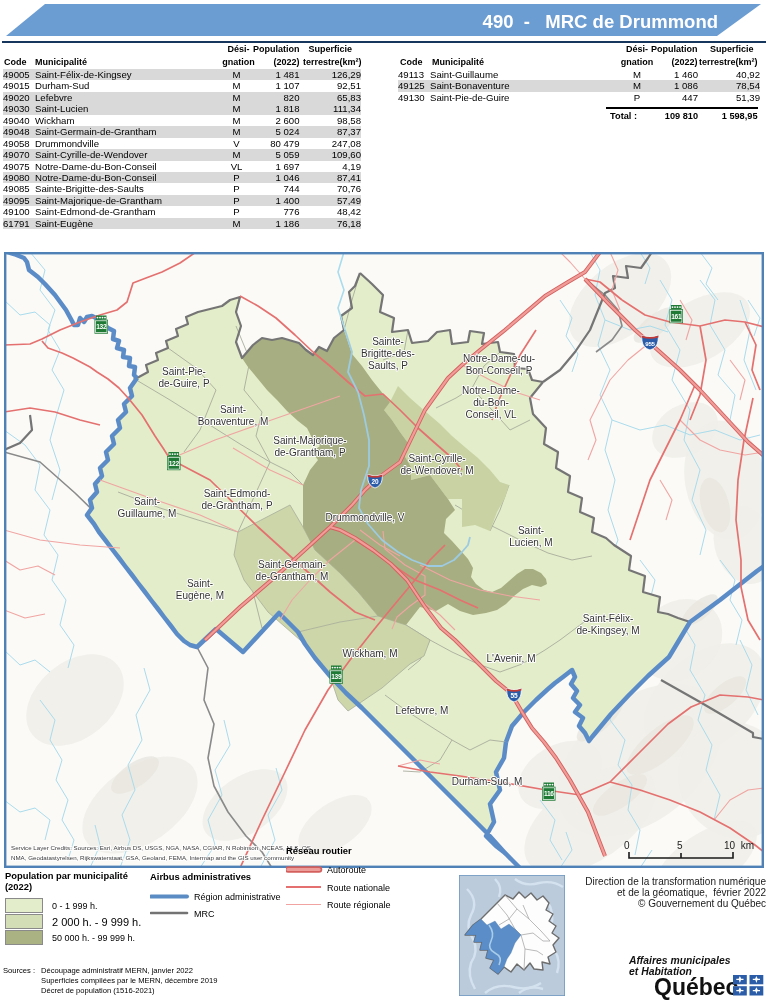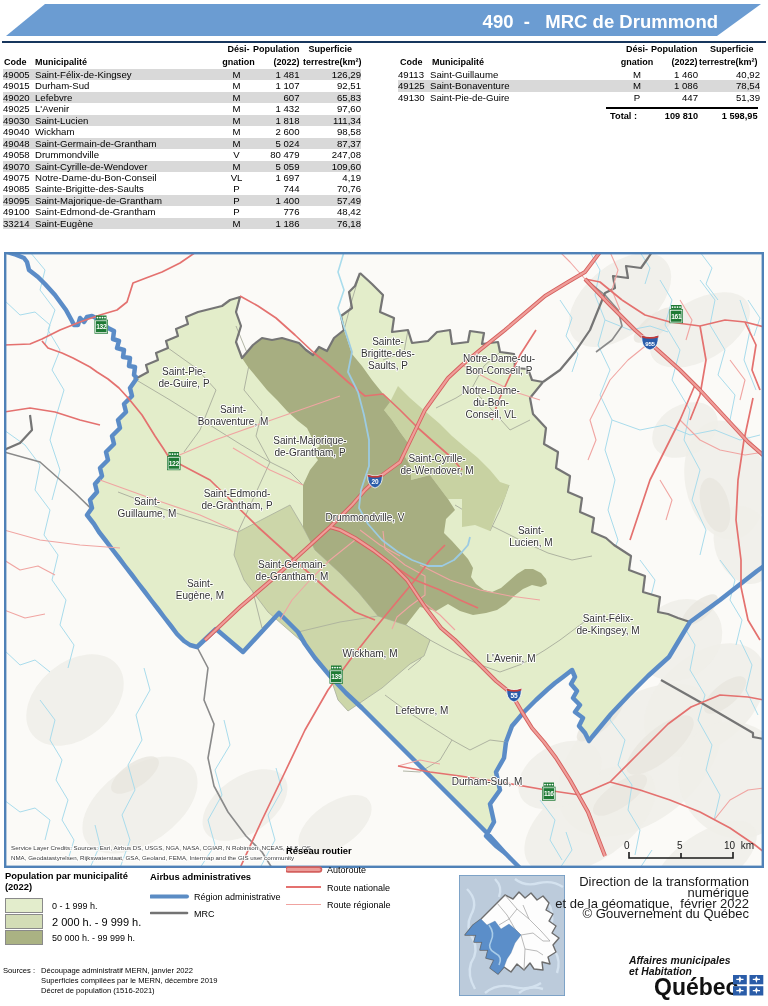--- a/index.html
+++ b/index.html
@@ -63,29 +63,22 @@
           <td>49015</td>
           <td>Durham-Sud</td>
           <td class="ctr">M</td>
           <td class="rgt">1 107</td>
           <td class="rgt">92,51</td>
         </tr>
     <tr class="gray">
           <td>49020</td>
           <td>Lefebvre</td>
           <td class="ctr">M</td>
-          <td class="rgt">607</td>
+          <td class="rgt">820</td>
           <td class="rgt">65,83</td>
-        </tr>
-    <tr>
-          <td>49025</td>
-          <td>L'Avenir</td>
-          <td class="ctr">M</td>
-          <td class="rgt">1 432</td>
-          <td class="rgt">97,60</td>
         </tr>
     <tr class="gray">
           <td>49030</td>
           <td>Saint-Lucien</td>
           <td class="ctr">M</td>
           <td class="rgt">1 818</td>
           <td class="rgt">111,34</td>
         </tr>
     <tr>
           <td>49040</td>
@@ -115,20 +108,27 @@
           <td class="rgt">5 059</td>
           <td class="rgt">109,60</td>
         </tr>
     <tr>
           <td>49075</td>
           <td>Notre-Dame-du-Bon-Conseil</td>
           <td class="ctr">VL</td>
           <td class="rgt">1 697</td>
           <td class="rgt">4,19</td>
         </tr>
+    <tr class="gray">
+          <td>49080</td>
+          <td>Notre-Dame-du-Bon-Conseil</td>
+          <td class="ctr">P</td>
+          <td class="rgt">1 046</td>
+          <td class="rgt">87,41</td>
+        </tr>
     <tr>
           <td>49085</td>
           <td>Sainte-Brigitte-des-Saults</td>
           <td class="ctr">P</td>
           <td class="rgt">744</td>
           <td class="rgt">70,76</td>
         </tr>
     <tr class="gray">
           <td>49095</td>
           <td>Saint-Majorique-de-Grantham</td>
@@ -137,21 +137,21 @@
           <td class="rgt">57,49</td>
         </tr>
     <tr>
           <td>49100</td>
           <td>Saint-Edmond-de-Grantham</td>
           <td class="ctr">P</td>
           <td class="rgt">776</td>
           <td class="rgt">48,42</td>
         </tr>
     <tr class="gray">
-          <td>33214</td>
+          <td>61791</td>
           <td>Saint-Eugène</td>
           <td class="ctr">M</td>
           <td class="rgt">1 186</td>
           <td class="rgt">76,18</td>
         </tr>
   </tbody>
     </table>
 </div>
 
 <div class="abs" style="left:398px;top:68.9px;width:362px;">
@@ -567,21 +567,21 @@
 <path d="M70,44 L64,30" fill="none" stroke="#a8a8a8" stroke-width="0.8"></path>
 <path d="M62,60 L74,58 84,66 91,66" fill="none" stroke="#a8a8a8" stroke-width="0.8"></path>
 <path d="M66,74 L78,76 84,80" fill="none" stroke="#a8a8a8" stroke-width="0.8"></path>
 
 <polygon points="6,60 14,50 22,44 28,50 36,46 42,54 50,49 56,54 62,60 56,68 52,78 48,84 45,92 39,99 31,93 35,85 27,83 29,75 21,75 23,67 15,67 17,60" fill="#5b8ec9" stroke="#44699655" stroke-width="0.8"></polygon>
 
 <path d="M30,50 Q36,58 32,66 Q28,74 36,78 Q44,82 40,90" fill="none" stroke="#a9cce8" stroke-width="1.6"></path>
 </svg>
 </div>
 
-<div class="abs" style="left:540px;top:877px;width:209px;text-align:right;font-size:13px;line-height:10.8px;color:#1a1a1a;">
+<div class="abs" style="left:557px;top:877px;width:209px;text-align:right;font-size:10px;line-height:10.8px;color:#1a1a1a;">
 Direction de la transformation numérique<br>et de la géomatique,&nbsp; février 2022<br>© Gouvernement du Québec
 </div>
 
 <div class="abs" style="left:629px;top:955px;width:139px;height:50px;">
   <div style="font-size:10.4px;font-weight:bold;font-style:italic;line-height:11px;color:#111;">Affaires municipales<br>et Habitation</div>
   <div style="position:absolute;left:25px;top:19px;font-size:23px;color:#111;font-weight:bold;">Québec</div>
   <svg style="position:absolute;left:104px;top:20px;" width="31" height="21" viewBox="0 0 31 21">
     <rect x="0" y="0" width="13.8" height="9.3" fill="#2a5ca8"></rect>
     <rect x="16.5" y="0" width="13.8" height="9.3" fill="#2a5ca8"></rect>
     <rect x="0" y="11.2" width="13.8" height="9.3" fill="#2a5ca8"></rect>

